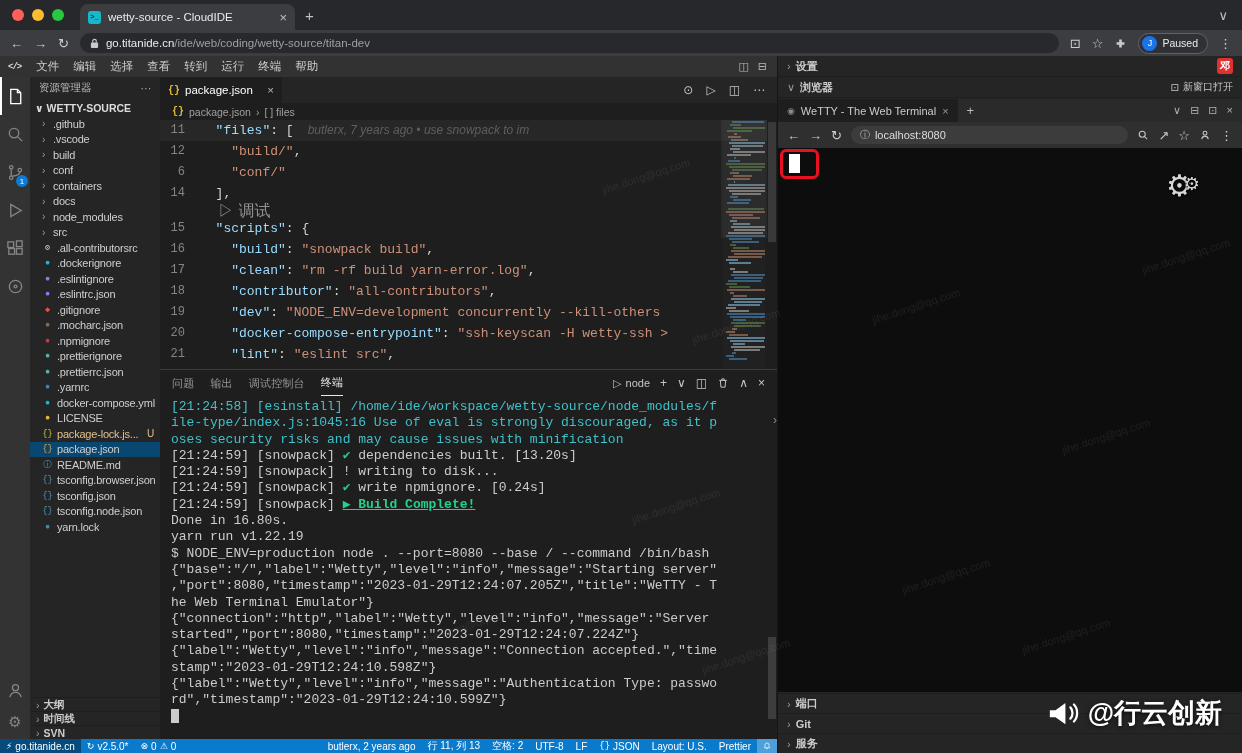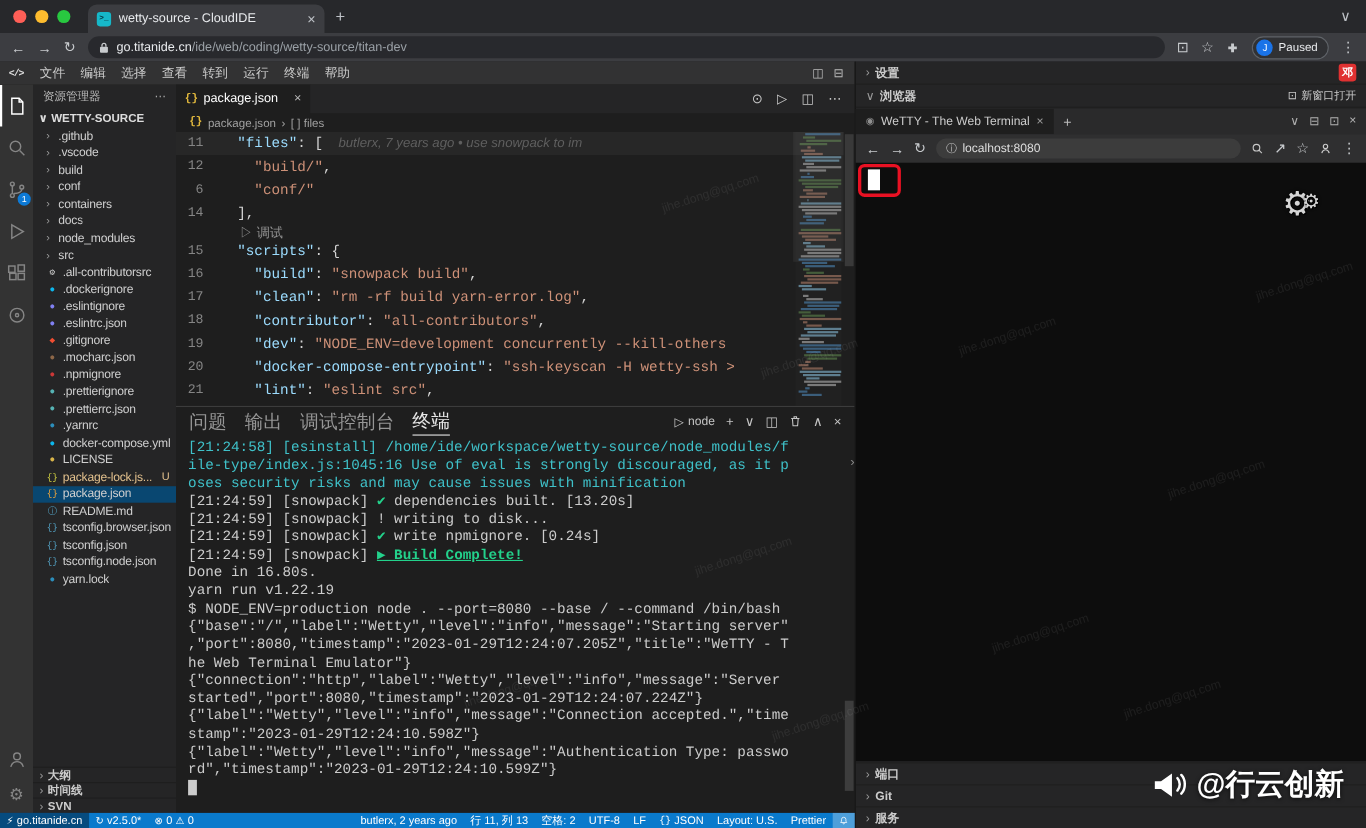--- a/index.html
+++ b/index.html
@@ -65,28 +65,28 @@
   .jsonic{color:#e2b93d;font-weight:bold;font-size:10px}
   #etab .x{margin-left:auto;color:#bbb}
   #eactions{margin-left:auto;display:flex;gap:13px;margin-right:12px;color:#c5c5c5;font-size:12px}
   #breadcrumb{height:17px;display:flex;align-items:center;gap:5px;padding-left:12px;font-size:10.5px;color:#a0a0a0}
   #code{position:absolute;top:43px;left:0;right:10px;height:249px;overflow:hidden;font-size:13px}
   .cl{height:21px;line-height:21px;display:flex;white-space:pre;font-family:"Liberation Mono","DejaVu Sans Mono",monospace}
   .cl.cur-line{background:rgba(255,255,255,.045)}
   .ln{width:40px;text-align:right;color:#858585;padding-right:15px;flex:none;font-size:12px}
   .ctext .k{color:#9cdcfe}.ctext .s{color:#ce9178}.ctext .p{color:#d4d4d4}
   .blame{color:#5f5f5f;margin-left:14px;font-size:12px;font-family:"Liberation Sans",sans-serif;font-style:italic}
-  .lens{height:14px;line-height:14px;font-size:12px;color:#919191;padding-left:58px;font-family:"Liberation Sans",sans-serif}
+  .lens{height:14px;line-height:14px;font-size:16px;color:#919191;padding-left:58px;font-family:"Liberation Sans",sans-serif}
   #minimap{position:absolute;top:43px;right:12px;width:42px;height:249px;overflow:hidden;background:rgba(255,255,255,.015)}
   #mm-slider{position:absolute;top:43px;right:10px;width:46px;height:118px;background:rgba(121,121,121,.12);pointer-events:none}
   #escroll{position:absolute;top:43px;right:0;width:10px;height:249px}
   #escroll .thumb{position:absolute;top:2px;left:1px;width:8px;height:120px;background:rgba(121,121,121,.3)}
   
   #panelheader{position:absolute;top:292px;left:0;right:0;height:27px;display:flex;align-items:center;padding:0 12px;border-top:1px solid #3c3c3c}
-  .ptab{font-size:17px;color:#969696;margin-right:16px;height:25px;display:flex;align-items:center;text-transform:uppercase;letter-spacing:.2px}
+  .ptab{font-size:11px;color:#969696;margin-right:16px;height:25px;display:flex;align-items:center;text-transform:uppercase;letter-spacing:.2px}
   .ptab.act{color:#e7e7e7;border-bottom:1px solid #e7e7e7}
   #pactions{margin-left:auto;display:flex;align-items:center;gap:10px;color:#c5c5c5;font-size:12px}
   #pactions .run{display:flex;align-items:center;gap:4px;font-size:11px}
   #pactions svg{width:12px;height:12px;stroke:#c5c5c5;fill:none;stroke-width:1.3}
   #term{position:absolute;top:319px;bottom:0;left:0;right:10px;padding:3px 0 0 11px;font-size:13px;color:#ccc;overflow:hidden;
     font-family:"Liberation Mono","DejaVu Sans Mono","DejaVu Sans",monospace}
   .trow{white-space:pre;line-height:16.3px;height:16.3px}
   .trow .cyan{color:#3fc1c9}.trow .cyanb{color:#29b8db}.trow .green{color:#23d18b}
   .trow .greenu{color:#23d18b;font-weight:bold;text-decoration:underline}
   .redbox{display:inline-block;border:2px solid #ef1010;border-radius:4px;padding:0 3px;margin:-3px 0 -3px 2px;line-height:13px}

